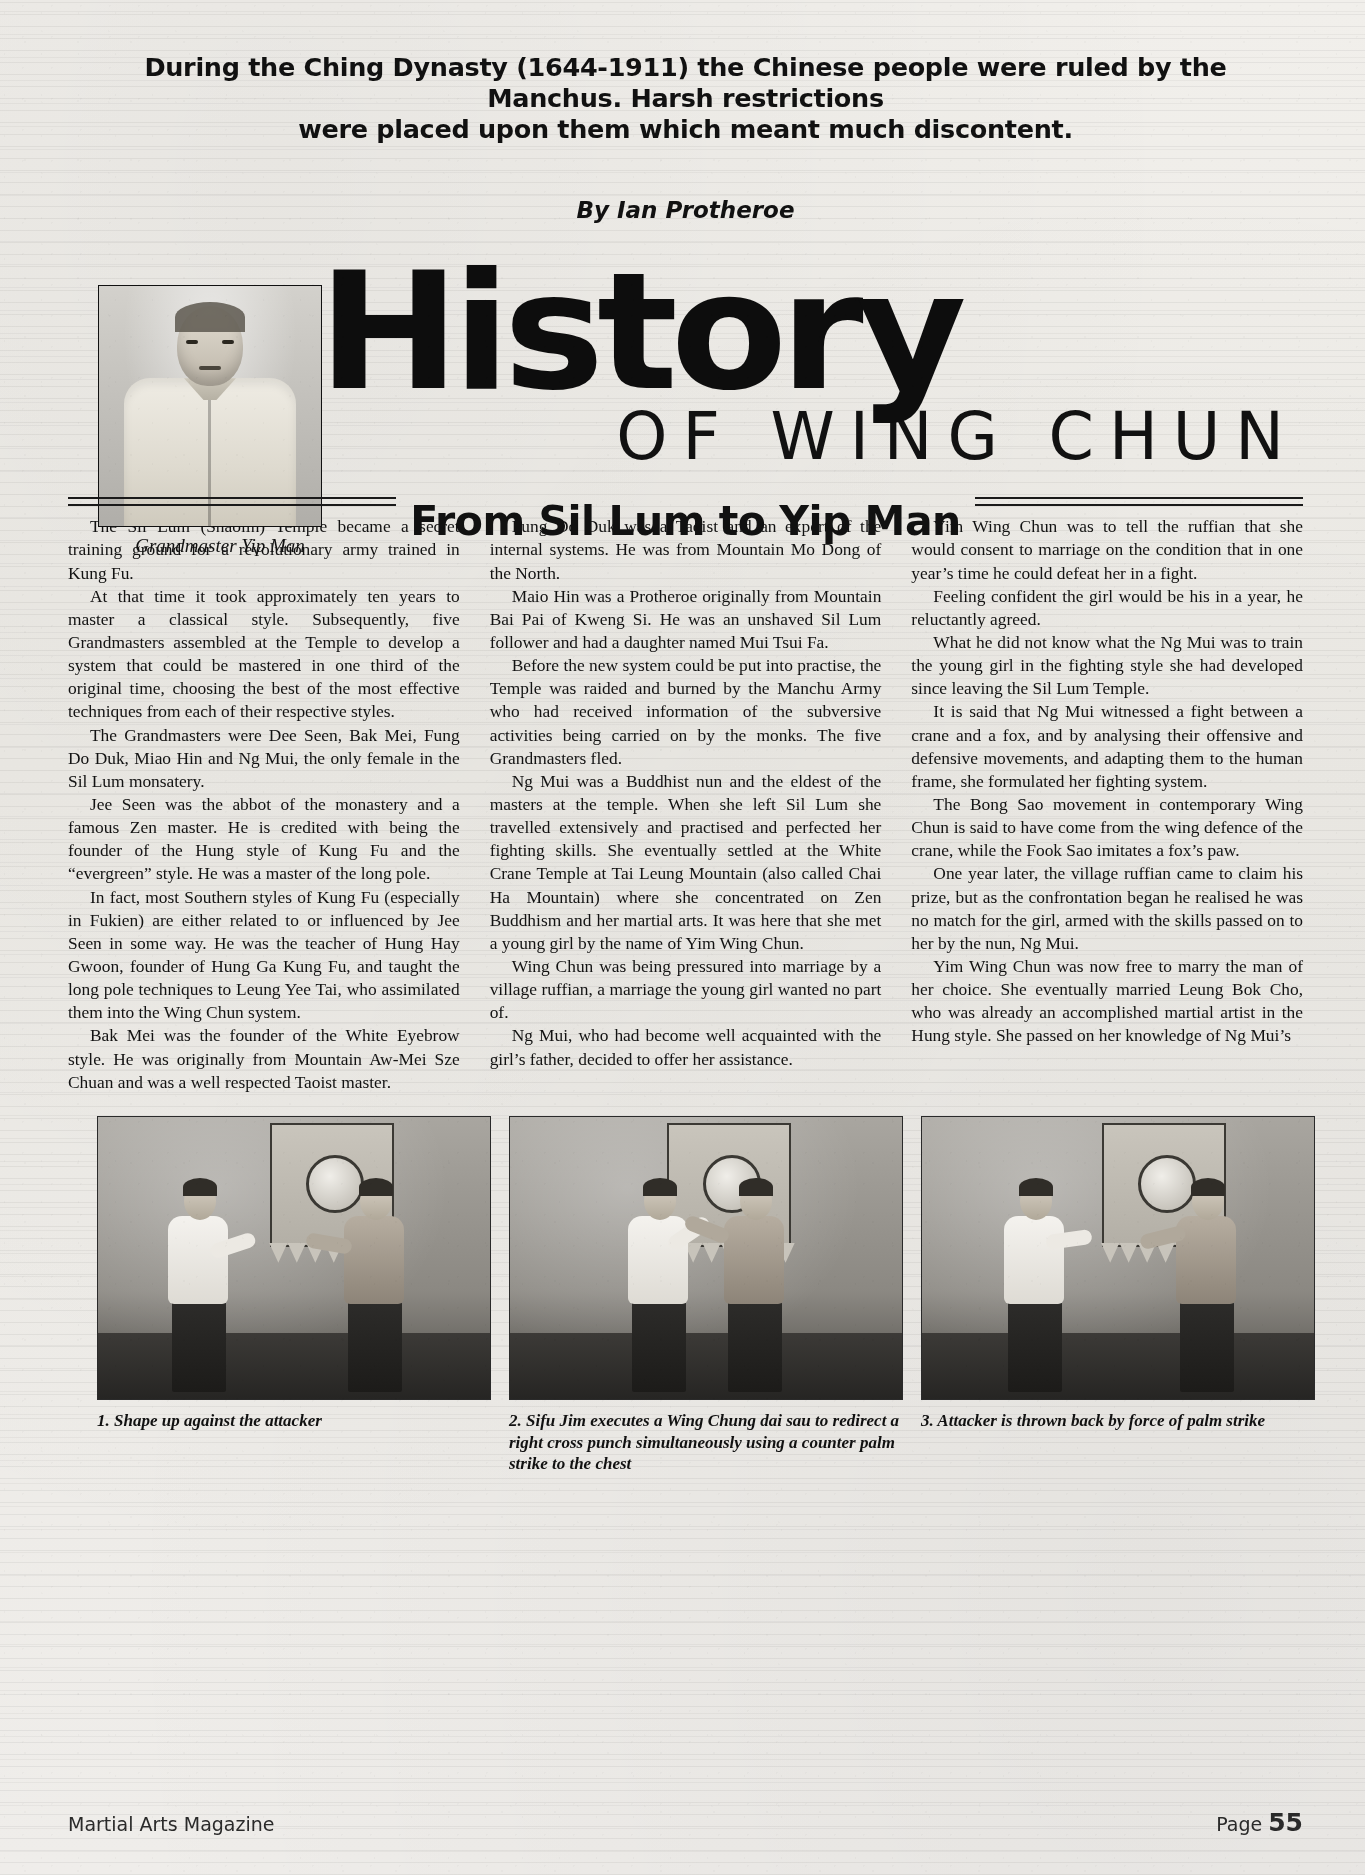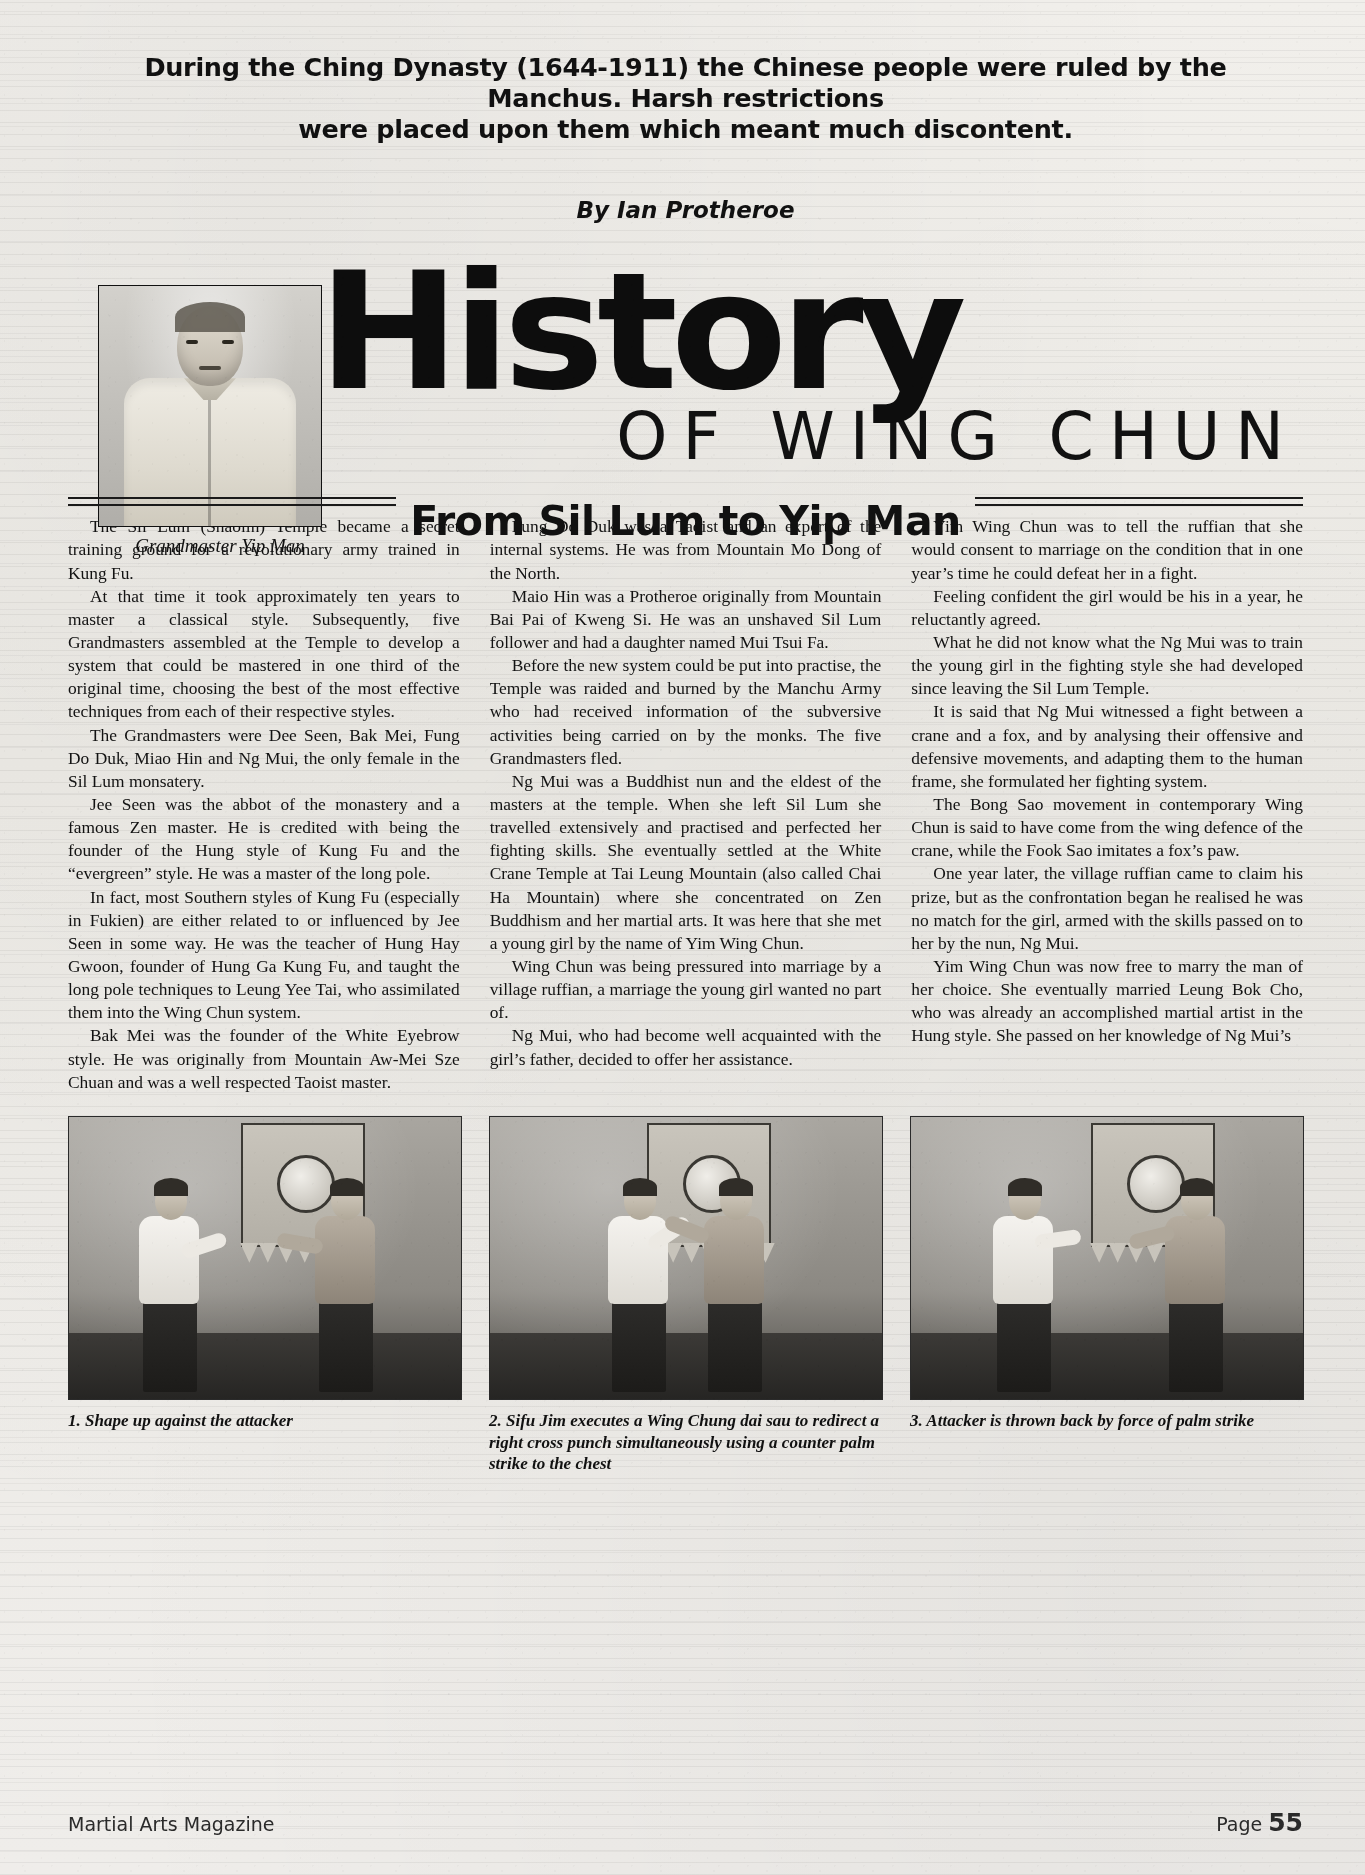--- a/index.html
+++ b/index.html
@@ -235,21 +235,22 @@
   }
   .col p {
     margin: 0;
     text-indent: 22px;
   }
 
   
   .photos {
     margin-top: 22px;
     display: flex;
-    gap: 29px;
+    gap: 20px;
+    margin-left: 29px;
   }
   .photo-cell { width: 392px; }
   .photo {
     width: 392px;
     height: 282px;
     border: 1px solid #2a2a2a;
     position: relative;
     overflow: hidden;
     background: linear-gradient(180deg, #9e9b95 0%, #8d8a84 55%, #6f6c67 100%);
   }

